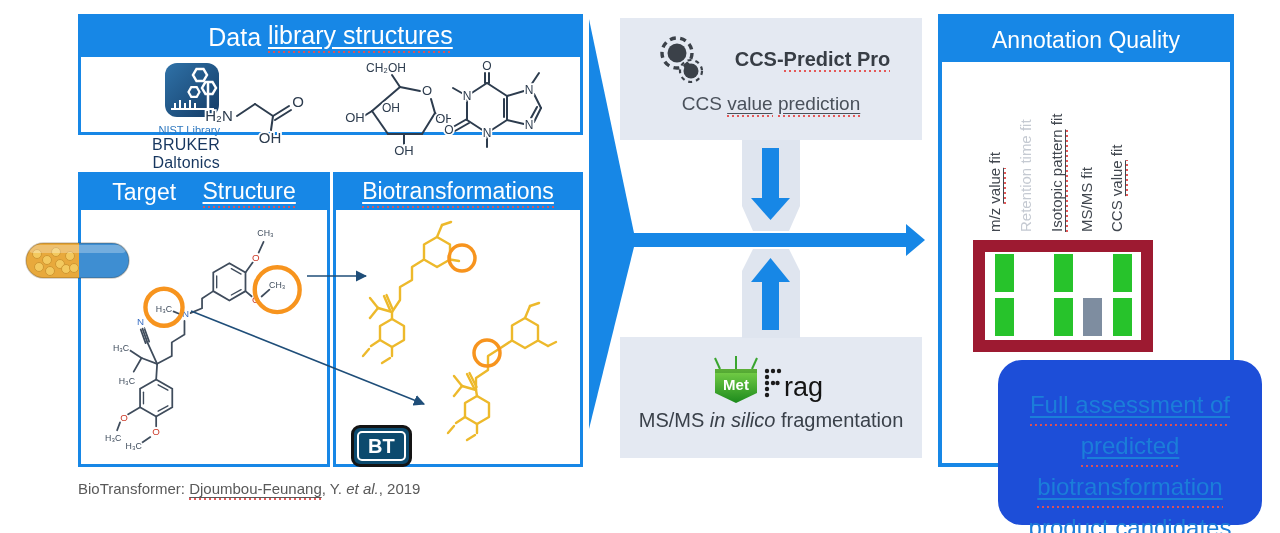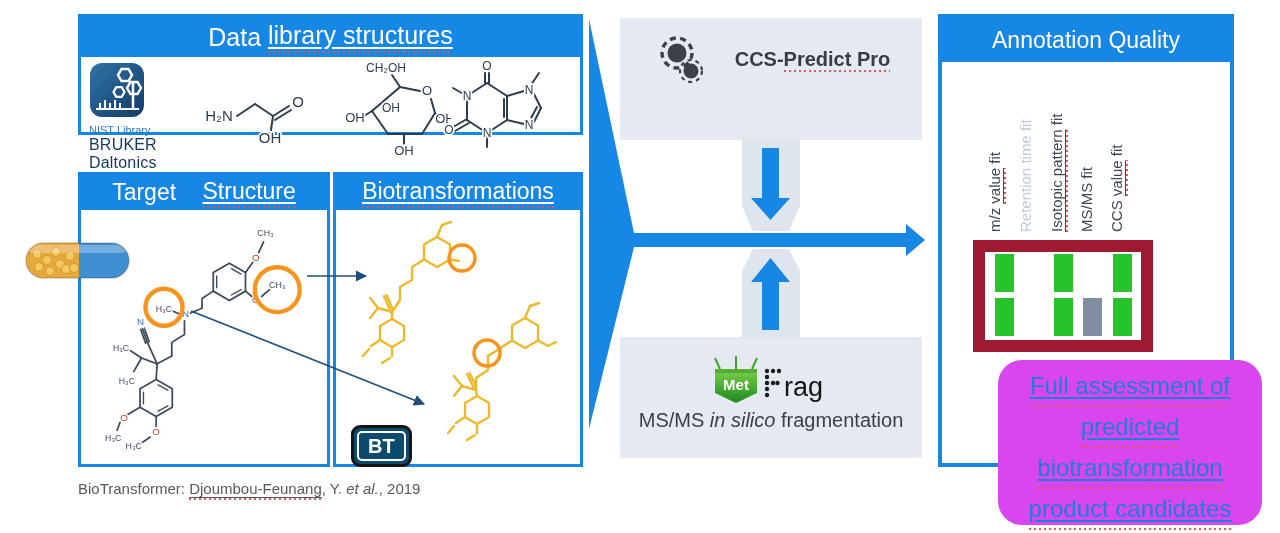--- a/index.html
+++ b/index.html
@@ -24,21 +24,21 @@
   
   .u{text-decoration:underline;text-underline-offset:3px;
      background:repeating-linear-gradient(90deg,rgba(228,80,80,.95) 0 2px,transparent 2px 5px) repeat-x left bottom/100% 2px;
      padding-bottom:3px;}
   .dots{background:repeating-linear-gradient(90deg,rgba(228,80,80,.95) 0 2px,transparent 2px 5px) repeat-x left bottom/100% 2px;
      padding-bottom:2px;}
   .mlg{margin-left:.28em;}
   
   #lib-box{left:78px;top:14px;width:505px;height:121px;}
   #lib-box .panel-header{height:40px;font-size:25px;}
-  .nist{position:absolute;left:8px;top:5px;width:110px;text-align:left;}
+  .nist{position:absolute;left:29px;top:5px;width:110px;text-align:right;}
   .nist-label{font-size:11px;color:#3079c0;margin-top:2px;}
   .nist-brand{font-size:16px;color:#16365f;font-weight:normal;letter-spacing:.2px;}
   .mol{position:absolute;}
   .mol text{paint-order:stroke;stroke:#fff;stroke-width:3.5px;fill:#2d3c4e;font-family:"Liberation Sans",sans-serif;}
   .mol line,.mol polygon,.mol path{stroke:#2d3c4e;stroke-width:2;fill:none;stroke-linecap:round;}
   
   #target-box{left:78px;top:172px;width:252px;height:295px;}
   #target-box .panel-header,#bio-box .panel-header{height:35px;font-size:23px;gap:20px;}
   #bio-box{left:333px;top:172px;width:250px;height:295px;}
   .vera text{paint-order:stroke;stroke:#fff;stroke-width:3px;fill:#3f4c5c;font-size:9px;text-anchor:middle;font-family:"Liberation Sans",sans-serif;}
@@ -65,22 +65,22 @@
   .it{font-style:italic;}
   
   #quality-box{left:938px;top:14px;width:296px;height:453px;border-width:4px;}
   #quality-box .panel-header{height:44px;font-size:23px;}
   .vlabel{position:absolute;width:160px;height:20px;transform:rotate(-90deg);font-size:15px;color:#41474f;white-space:nowrap;text-align:left;}
   .vlabel.dim{color:#c5cad2;}
   .fit-box{position:absolute;left:31px;top:178px;width:180px;height:112px;border:12px solid var(--maroon);box-sizing:border-box;background:#fff;}
   #fit-grid{position:relative;width:156px;height:88px;}
   .fit-bar{position:absolute;width:19px;height:38px;}
   
-  #result-box{position:absolute;left:998px;top:360px;width:264px;height:165px;border-radius:24px;background:#d946ef;z-index:6;
-              text-align:center;color:var(--link);font-size:24px;line-height:36px;padding-top:8px;box-sizing:border-box;}
+  #result-box{position:absolute;left:998px;top:360px;width:264px;height:165px;border-radius:24px;background:#1d4ed8;z-index:6;
+              text-align:center;color:var(--link);font-size:24px;line-height:36px;padding-top:27px;box-sizing:border-box;}
   #result-box .line{display:inline-block;margin-bottom:2px;}
   
   #overlay{position:absolute;inset:0;z-index:5;pointer-events:none;}
 </style>
 </head>
 <body>
 
 <div class="panel" id="lib-box">
   <div class="panel-header"><span>Data </span><span class="u">library structures</span></div>
   <div class="panel-body" style="height:100px;">
@@ -308,20 +308,21 @@
 <div class="tool-box" id="ccs-box">
   <div class="tool-row">
     <svg width="54" height="54" viewBox="0 0 54 54">
       <circle cx="25" cy="21" r="15" fill="none" stroke="#3b4149" stroke-width="3.4" stroke-dasharray="6 4.5"></circle>
       <circle cx="25" cy="21" r="9.5" fill="#3b4149"></circle>
       <circle cx="39" cy="39" r="11" fill="none" stroke="#3b4149" stroke-width="2.2" stroke-dasharray="4 4"></circle>
       <circle cx="39" cy="39" r="7.5" fill="#3b4149"></circle>
     </svg>
     <div class="tool-title"><span>CCS-</span><span class="dots">Predict Pro</span></div>
   </div>
+  <div class="tool-sub"><span>CCS </span><span class="u">value</span><span class="u mlg">prediction</span></div>
 </div>
 
 <div class="tool-box" id="metfrag-box">
   <div class="tool-row">
     <svg width="136" height="52" viewBox="0 0 136 52">
       <defs>
         <linearGradient id="mfg" x1="0" y1="0" x2="0" y2="1">
           <stop offset="0" stop-color="#7bd24a"></stop>
             <stop offset="1" stop-color="#1c8a1c"></stop>
         </linearGradient>

